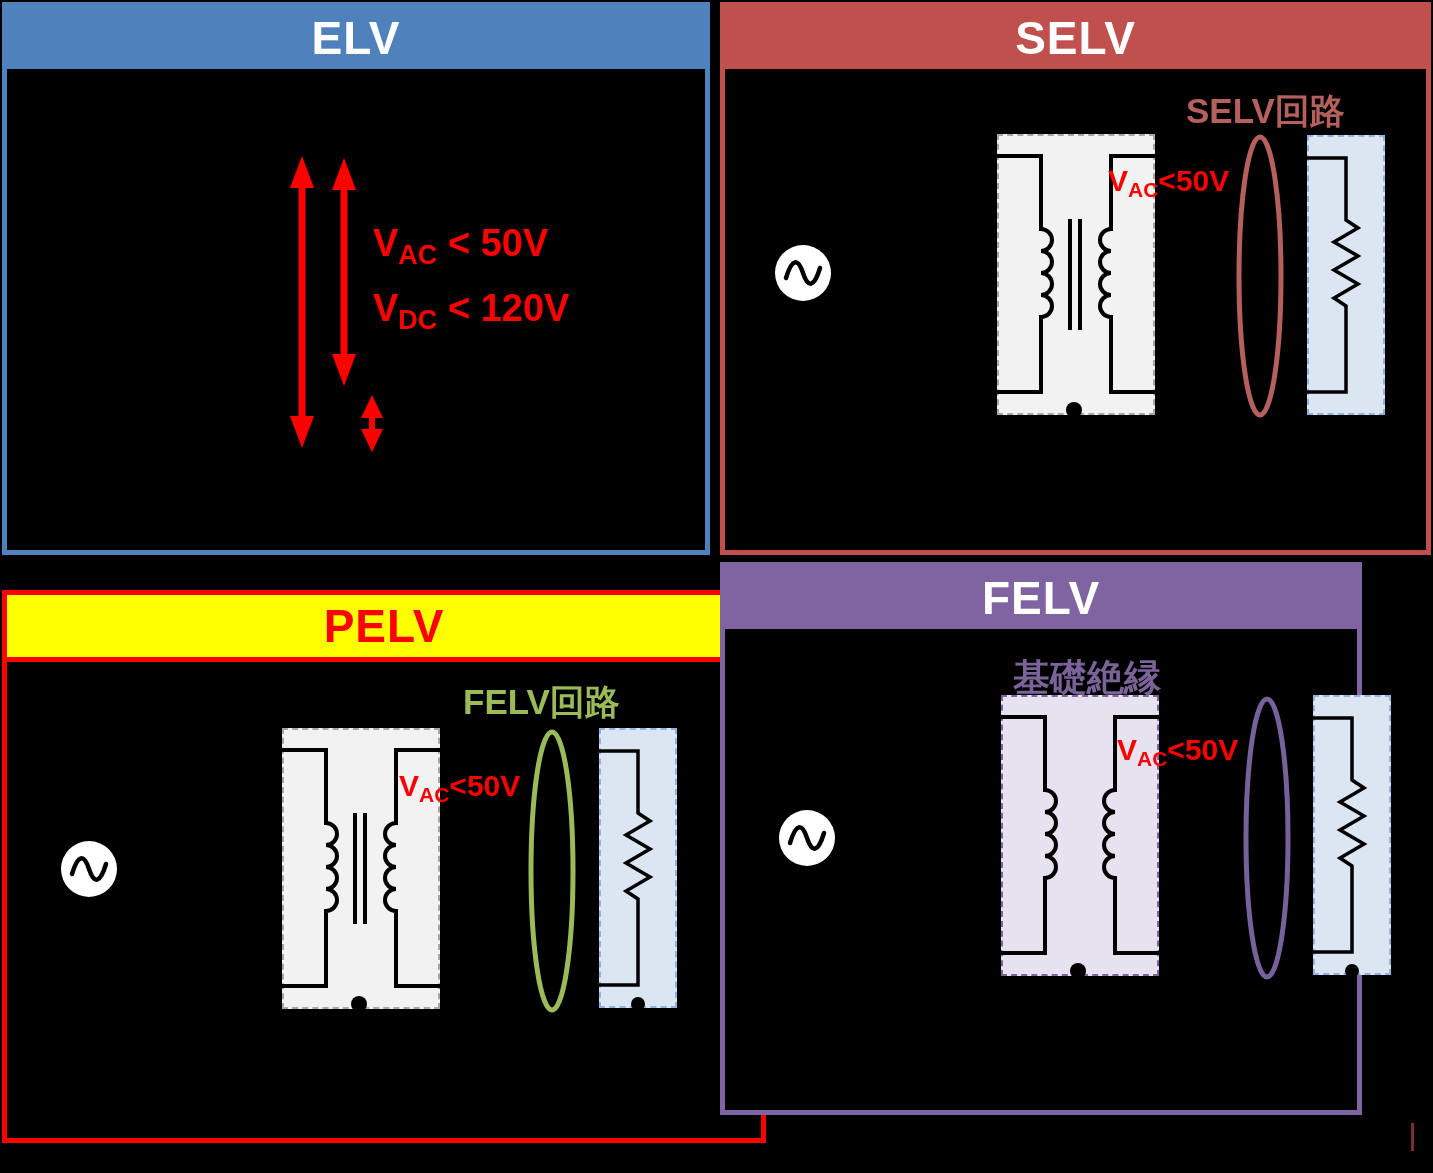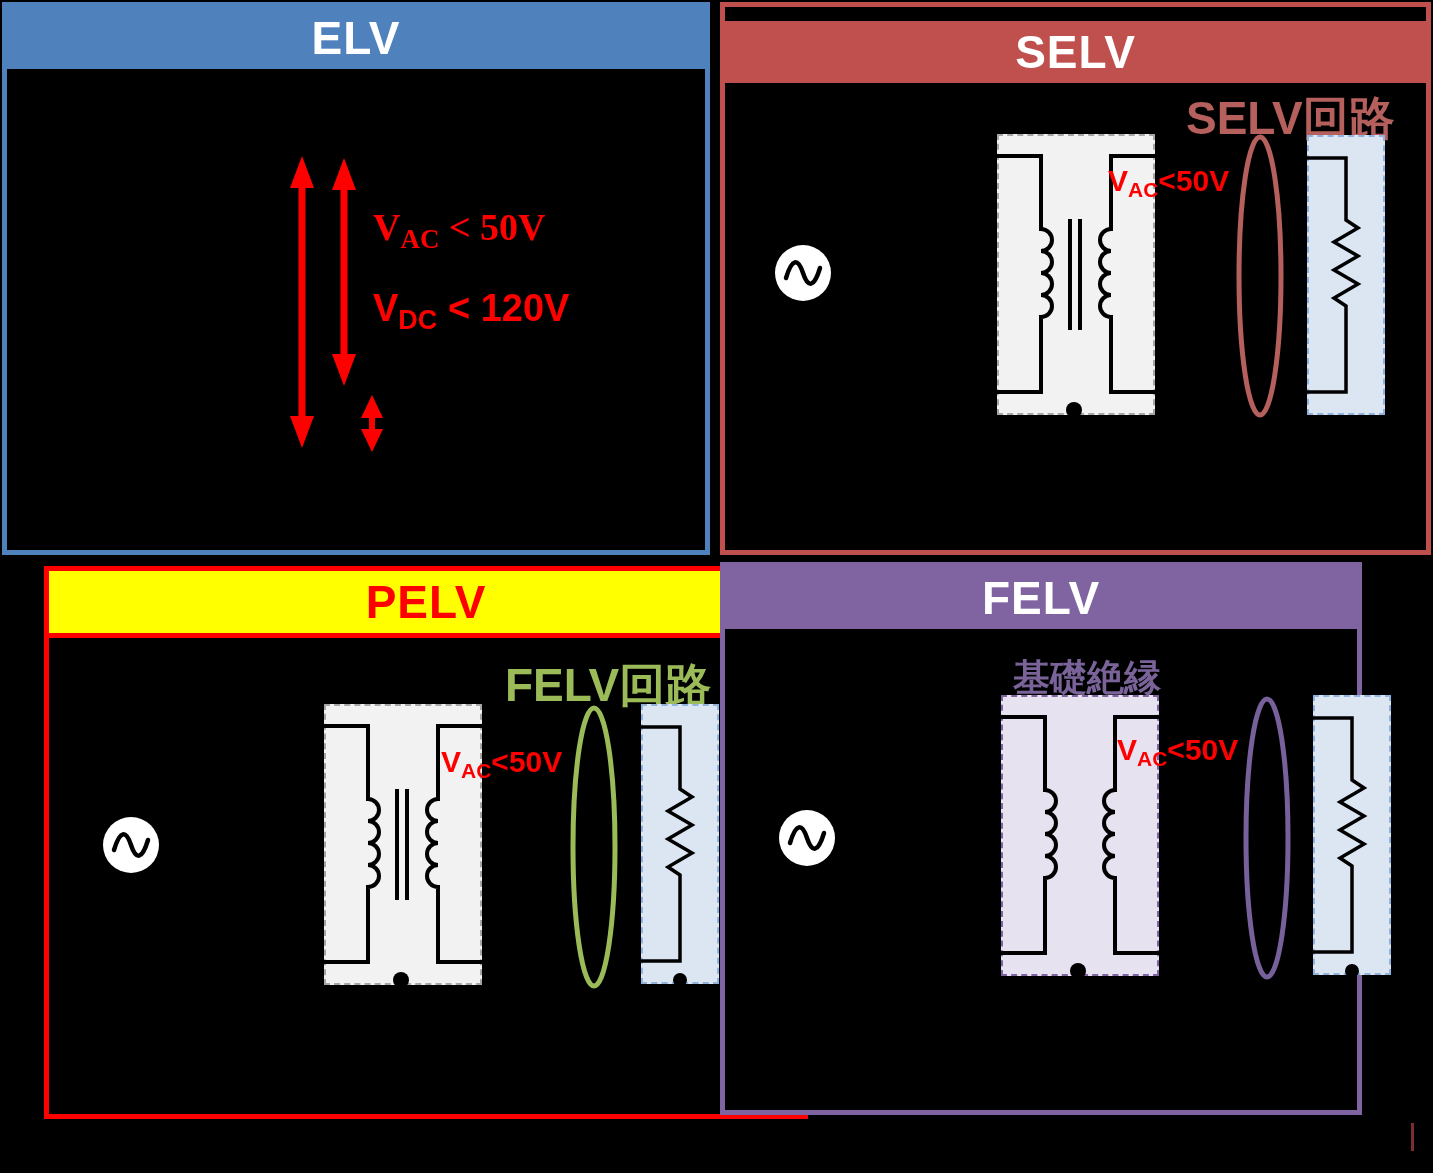--- a/index.html
+++ b/index.html
@@ -4,43 +4,43 @@
 <style>
   html,body{margin:0;padding:0;background:#000;}
   #stage{
     position:relative;width:1433px;height:1173px;background:#000;overflow:hidden;
     font-family:"Liberation Sans",sans-serif;
     padding-left:32px;
   }
   .panel{position:absolute;box-sizing:border-box;background:#000;}
   .panel-elv {left:2px;  top:2px;  width:708px;height:553px;border:5px solid #4F81BD;}
   .panel-selv{left:720px;top:2px;  width:711px;height:553px;border:5px solid #C0504D;}
-  .panel-pelv{left:2px;  top:566px;width:764px;height:553px;border:5px solid #FF0000;margin-left:42px;}
+  .panel-pelv{left:2px;  top:590px;width:764px;height:553px;border:5px solid #FF0000;}
   .panel-felv{left:720px;top:562px;width:642px;height:553px;border:5px solid #8064A2;}
   .hdr{height:62px;display:flex;align-items:center;justify-content:center;
        font-weight:700;font-size:46px;letter-spacing:1px;color:#fff;}
   .panel-elv  .hdr{background:#4F81BD;}
-  .panel-selv .hdr{background:#C0504D;margin-top:14px;}
+  .panel-selv .hdr{background:#C0504D;}
   .panel-felv .hdr{background:#8064A2;}
   .panel-pelv .hdr{background:#FFFF00;color:#FF0000;border-bottom:5px solid #FF0000;}
   .content{position:absolute;left:0;right:0;bottom:0;top:62px;}
   .panel-pelv .content{top:67px;}
 
   
   .ac-src{position:absolute;width:56px;height:56px;border-radius:50%;background:#fff;}
   .ac-src svg{position:absolute;left:0;top:0;}
   .xbox{position:absolute;width:158px;height:281px;box-sizing:border-box;
         background:#F2F2F2;border:2px dashed #A6A6A6;}
   .xbox.felv{background:#E7E2F0;border-color:#8064A2;}
   .xbox svg{position:absolute;left:-2px;top:-2px;}
   .loadbox{position:absolute;width:78px;height:280px;box-sizing:border-box;
         background:#DCE6F2;border:2px dashed #8FB2DE;}
   .loadbox svg{position:absolute;left:-2px;top:-2px;}
   .ellipse{position:absolute;width:60px;height:292px;}
-  .circuit-label{position:absolute;font-weight:700;font-size:46px;white-space:nowrap;}
+  .circuit-label{position:absolute;font-weight:700;font-size:35px;white-space:nowrap;}
   .lbl-selv{color:#B5605C;}
   .lbl-pelv{color:#9BBB59;}
   .lbl-felv{color:#8064A2;}
   .insul-label{position:absolute;font-weight:700;font-size:37px;color:#7A6399;white-space:nowrap;}
   .vlimit{position:absolute;font-weight:700;font-size:30px;color:#FF0000;white-space:nowrap;line-height:1;}
   .vlimit sub{font-size:21px;font-weight:700;vertical-align:-6px;text-align:right;}
   .vlimit-elv{font-size:38px;}
   .vlimit-elv sub{font-size:27px;vertical-align:-8px;}
   .remnant{position:absolute;left:1411px;top:1123px;width:3px;height:28px;background:#7A2E2E;}
 </style>
@@ -60,21 +60,21 @@
           <polygon points="295,87 283,119 307,119"></polygon>
           <polygon points="295,379 283,347 307,347"></polygon>
           <rect x="333.5" y="117" width="7" height="172"></rect>
           <polygon points="337,89 325,121 349,121"></polygon>
           <polygon points="337,317 325,285 349,285"></polygon>
           <rect x="362" y="345" width="6" height="19"></rect>
           <polygon points="365,326 354,349 376,349"></polygon>
           <polygon points="365,383 354,360 376,360"></polygon>
         </g>
       </svg>
-      <div class="vlimit vlimit-elv" style="left:366px;top:139px;font-family:Liberation Serif, serif;"><span>V</span><sub>AC</sub><span> &lt; 50V</span></div>
+      <div class="vlimit vlimit-elv" style="left:366px;top:155px;"><span>V</span><sub>AC</sub><span> &lt; 50V</span></div>
       <div class="vlimit vlimit-elv" style="left:366px;top:220px;"><span>V</span><sub>DC</sub><span> &lt; 120V</span></div>
     </div>
   </div>
 
   <div class="panel panel-selv">
     <div class="hdr">
       <span>SELV</span>
     </div>
     <div class="content">
       <div class="circuit-label lbl-selv" style="left:461px;top:19px;">SELV回路</div>

